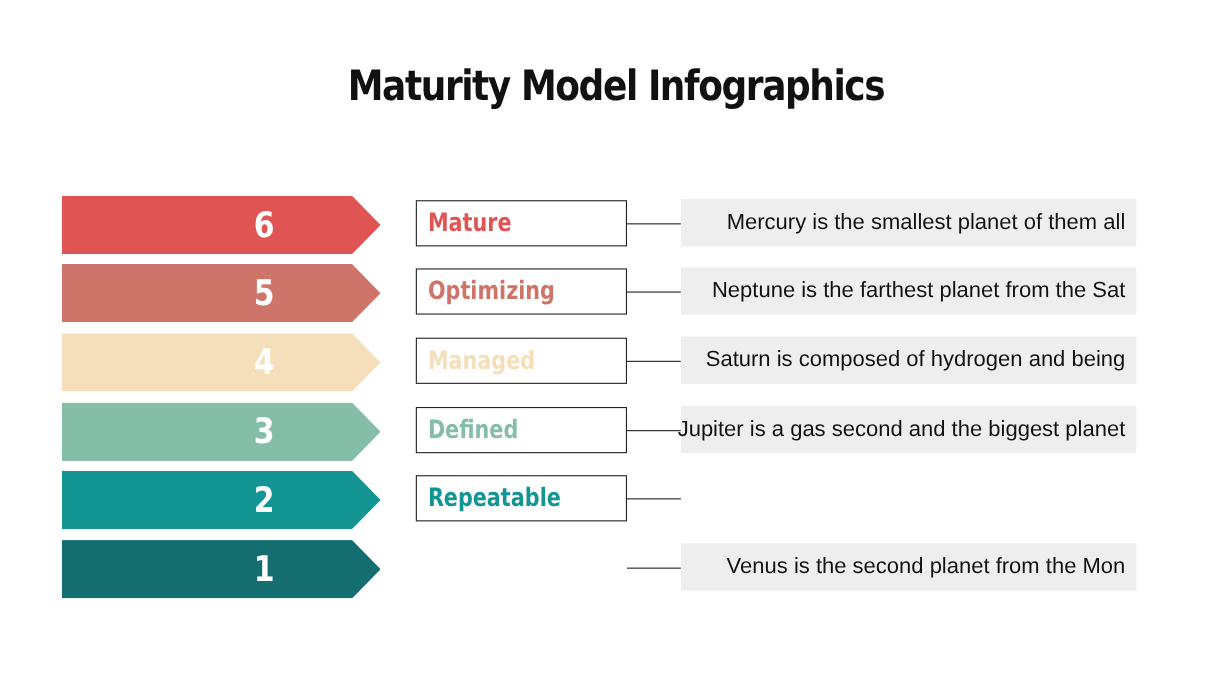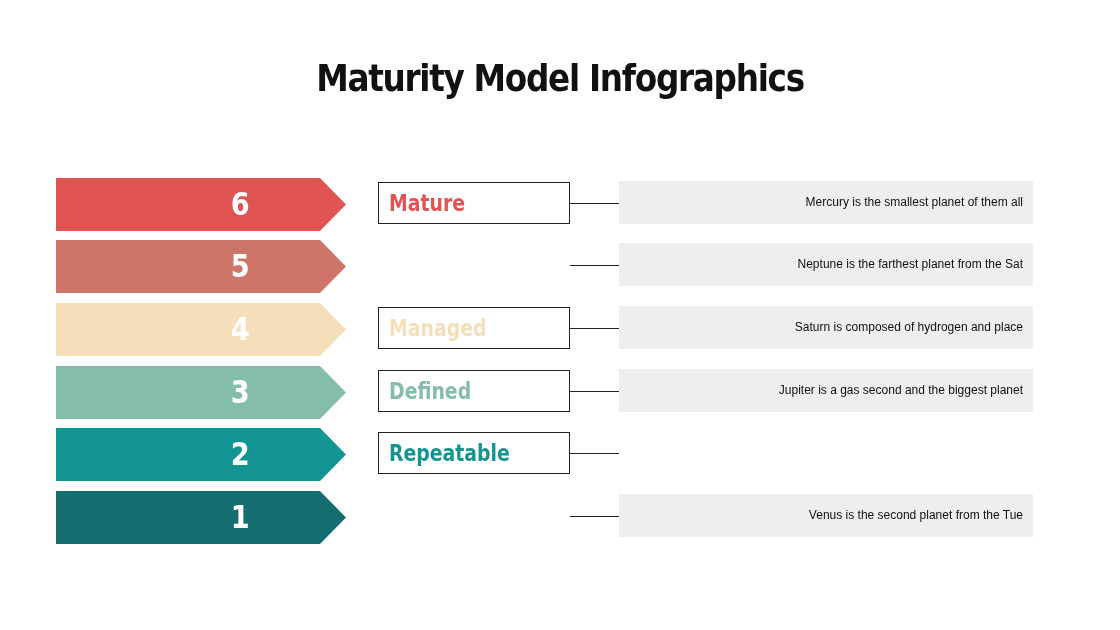--- a/index.html
+++ b/index.html
@@ -6,21 +6,21 @@
   body{width:1120px;height:630px;background:#ffffff;position:relative;overflow:hidden;font-family:"Liberation Sans",sans-serif;}
   .title{position:absolute;left:0;width:1120px;top:56px;text-align:center;font-family:"DejaVu Sans",sans-serif;font-weight:bold;font-size:38px;letter-spacing:-1.5px;color:#111;transform:scaleX(0.86);transform-origin:center;}
   .row{position:absolute;left:0;width:1120px;height:53px;}
   .arrow{position:absolute;left:56px;top:0;width:290px;height:53px;clip-path:polygon(0 0,264px 0,290px 26.5px,264px 53px,0 53px);}
   .num{position:absolute;left:56px;width:346px;top:0;height:53px;line-height:53px;text-align:center;left:56px;width:346px;}
   .num span{display:block;position:absolute;left:173px;top:0;height:53px;line-height:53px;font-family:"DejaVu Sans",sans-serif;font-weight:bold;font-size:32px;color:#fff;transform:scaleX(0.85);}
   .label-box{position:absolute;left:378px;top:4px;width:192px;height:42px;border:1.5px solid #222;box-sizing:border-box;background:#fff;padding-left:36px;}
   .label-box span{position:absolute;left:10px;top:0;line-height:40px;font-family:"DejaVu Sans",sans-serif;font-weight:bold;font-size:23px;transform:scaleX(0.82);transform-origin:left center;white-space:nowrap;}
   .connector{position:absolute;left:570px;top:24.5px;width:49px;height:1.5px;background:#222;}
   .desc{position:absolute;left:619px;top:3px;width:414px;height:43px;background:#eeeeee;}
-  .desc span{position:absolute;right:10px;top:0;line-height:43px;font-size:12px;color:#111;white-space:nowrap;}
+  .desc span{position:absolute;right:10px;top:0;line-height:43px;font-size:20px;color:#111;white-space:nowrap;}
 </style>
 </head>
 <body>
 
 <div class="title">Maturity Model Infographics</div>
 
 <div id="rows">
   <div class="row" style="top:178px">
     <div class="arrow" style="background:#e05454"></div>
     <div class="num">
@@ -32,36 +32,39 @@
     <div class="connector"></div>
     <div class="desc">
         <span>Mercury is the smallest planet of them all</span>
       </div>
   </div>
   <div class="row" style="top:240px">
     <div class="arrow" style="background:#cf7468"></div>
     <div class="num">
         <span>5</span>
       </div>
+    <div class="label-box">
+        <span style="color:#cf7468">Optimizing</span>
+      </div>
     <div class="connector"></div>
     <div class="desc">
         <span>Neptune is the farthest planet from the Sat</span>
       </div>
   </div>
   <div class="row" style="top:303px">
     <div class="arrow" style="background:#f5dfbb"></div>
     <div class="num">
         <span>4</span>
       </div>
     <div class="label-box">
         <span style="color:#f5dfbb">Managed</span>
       </div>
     <div class="connector"></div>
     <div class="desc">
-        <span>Saturn is composed of hydrogen and place</span>
+        <span>Saturn is composed of hydrogen and being</span>
       </div>
   </div>
   <div class="row" style="top:366px">
     <div class="arrow" style="background:#84bda8"></div>
     <div class="num">
         <span>3</span>
       </div>
     <div class="label-box">
         <span style="color:#84bda8">Defined</span>
       </div>
@@ -80,16 +83,16 @@
       </div>
     <div class="connector"></div>
   </div>
   <div class="row" style="top:491px">
     <div class="arrow" style="background:#146e70"></div>
     <div class="num">
         <span>1</span>
       </div>
     <div class="connector"></div>
     <div class="desc">
-        <span>Venus is the second planet from the Tue</span>
+        <span>Venus is the second planet from the Mon</span>
       </div>
   </div>
 </div>
 
 </body></html>

